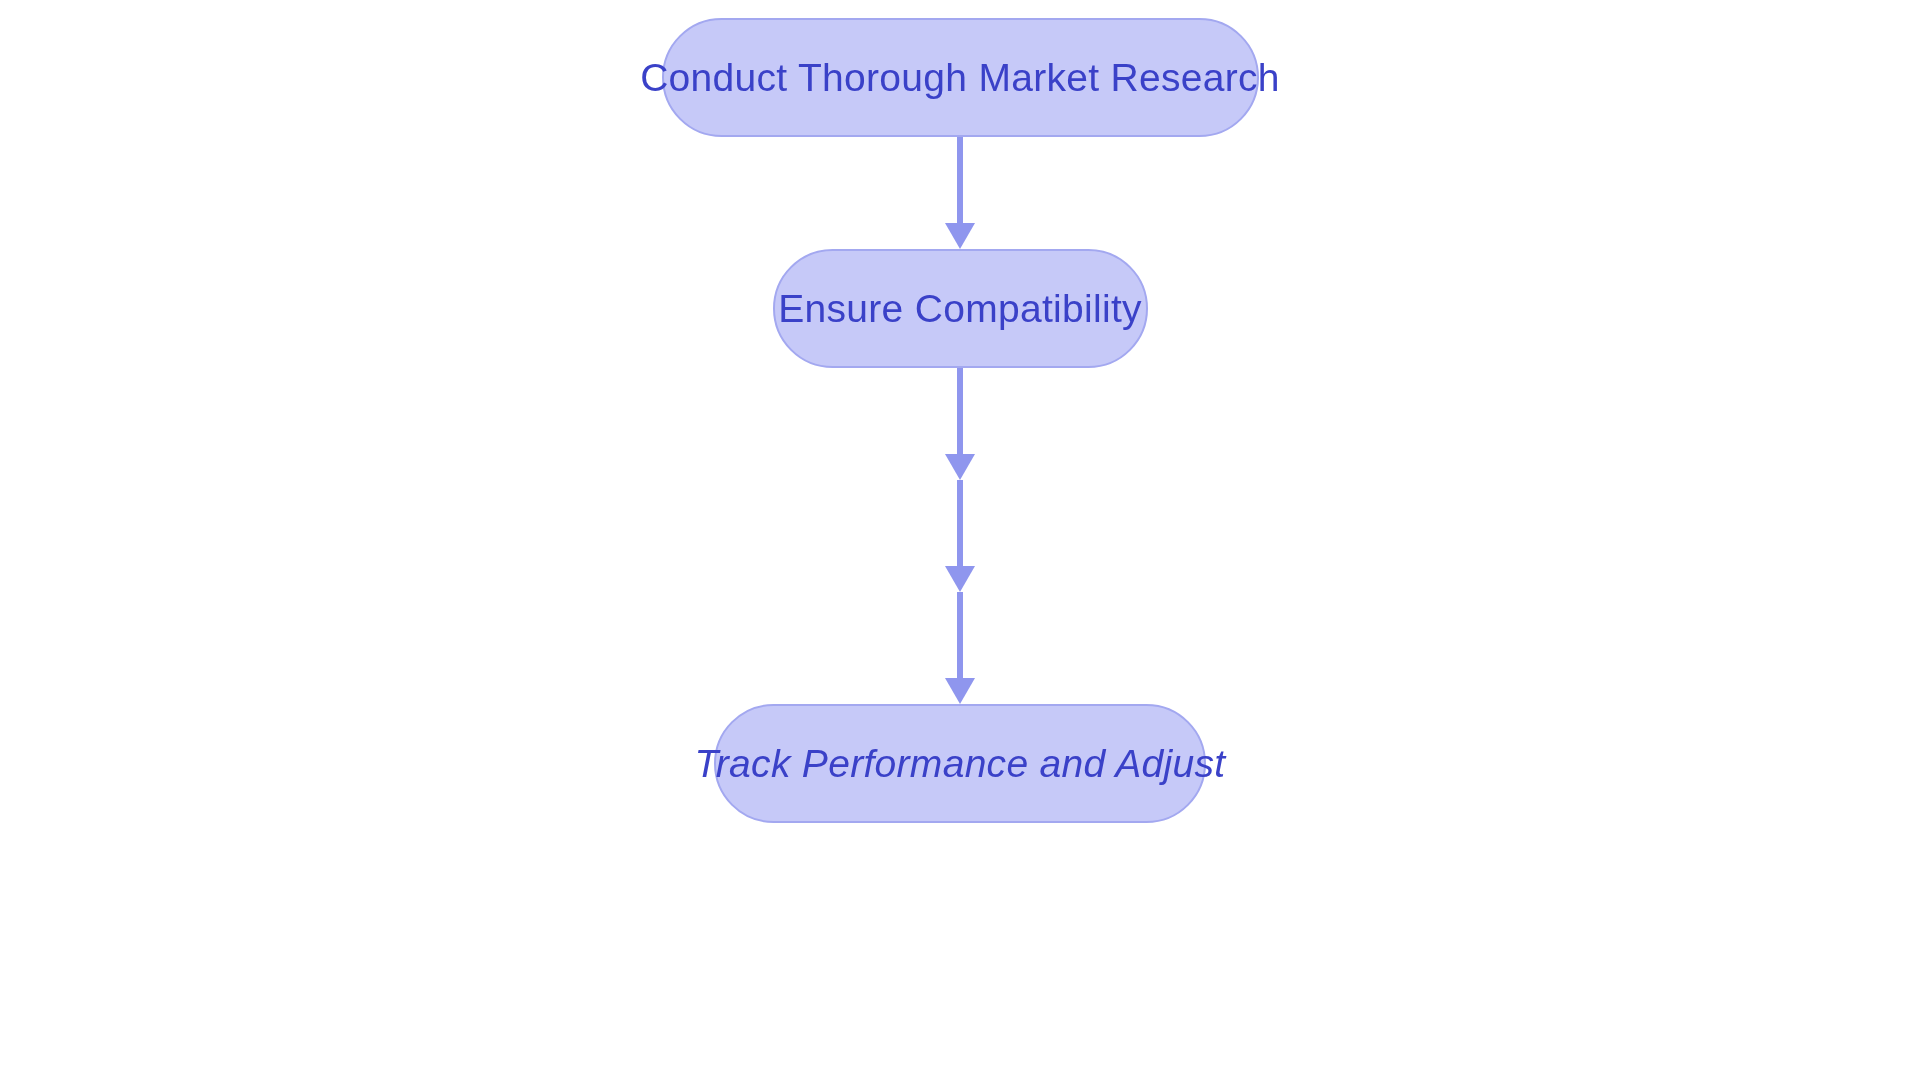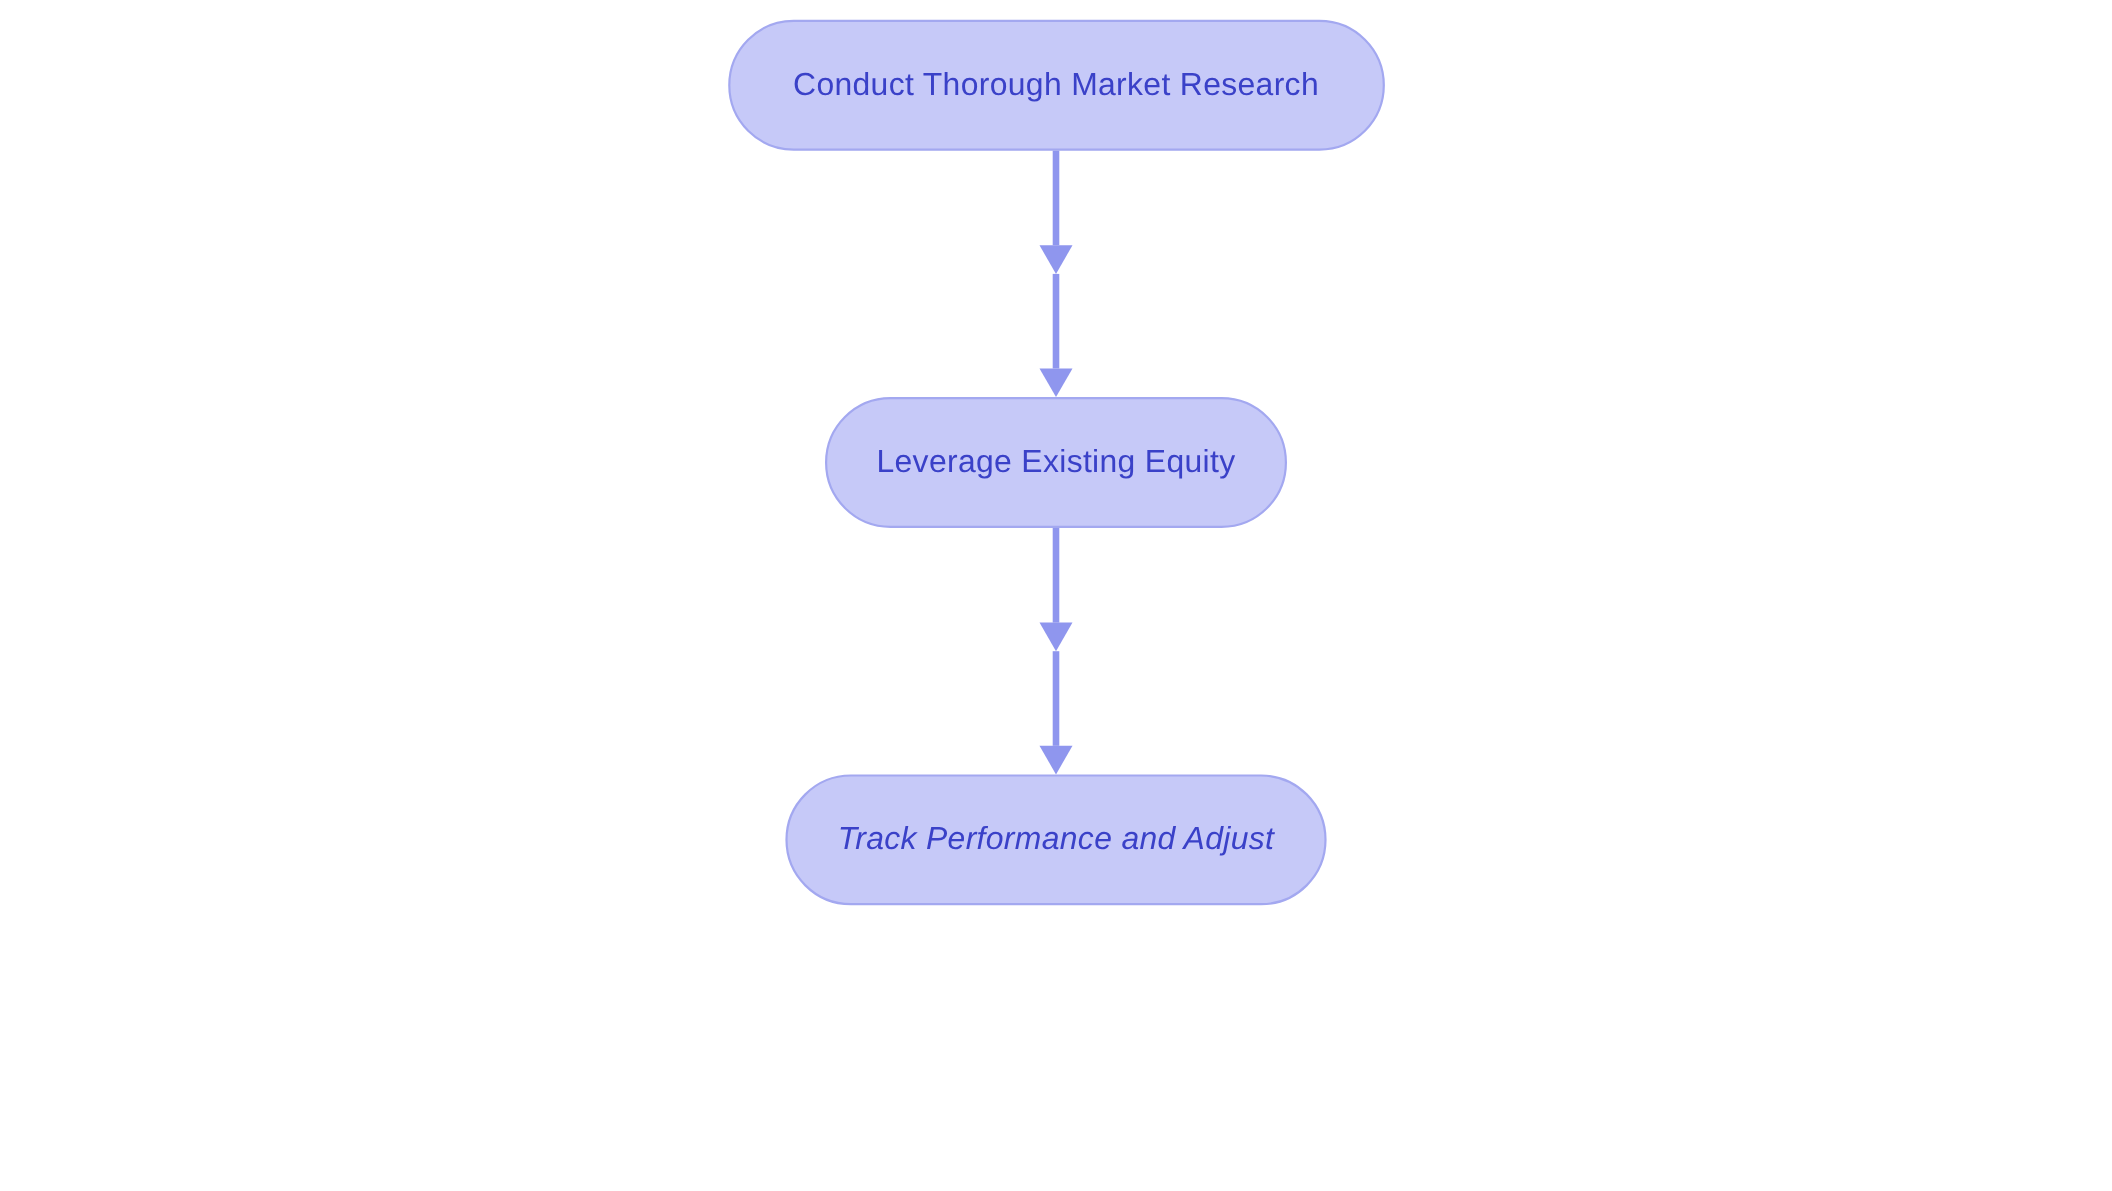--- a/index.html
+++ b/index.html
@@ -25,21 +25,21 @@
   .flow-node {
     height: 119px;
     box-sizing: border-box;
     display: flex;
     align-items: center;
     justify-content: center;
     background: var(--node-fill, #c6c9f8);
     border: 2px solid var(--node-border, #a3a8f0);
     border-radius: 60px;
     color: var(--node-text, #3a41c8);
-    font-size: 29px;
+    font-size: 39px;
     letter-spacing: 0.3px;
     white-space: nowrap;
     flex: 0 0 auto;
   }
   .node-1 { width: 597px; }
   .node-2 { width: 375px; }
   .node-3 { width: 420px; }
   .node-4 { width: 308px; }
   .node-5 { width: 492px; font-style: italic; }
 
@@ -70,29 +70,29 @@
 
   <div class="flow-node node-1">
     <span>Conduct Thorough Market Research</span>
   </div>
 
   <div class="connector">
     <div class="connector-line"></div>
     <div class="connector-arrowhead"></div>
   </div>
 
+  <div class="flow-node node-2">
+    <span>Ensure Compatibility</span>
+  </div>
 
   <div class="connector">
     <div class="connector-line"></div>
     <div class="connector-arrowhead"></div>
   </div>
 
-  <div class="flow-node node-3">
-    <span>Leverage Existing Equity</span>
-  </div>
 
   <div class="connector">
     <div class="connector-line"></div>
     <div class="connector-arrowhead"></div>
   </div>
 
 
   <div class="connector">
     <div class="connector-line"></div>
     <div class="connector-arrowhead"></div>

